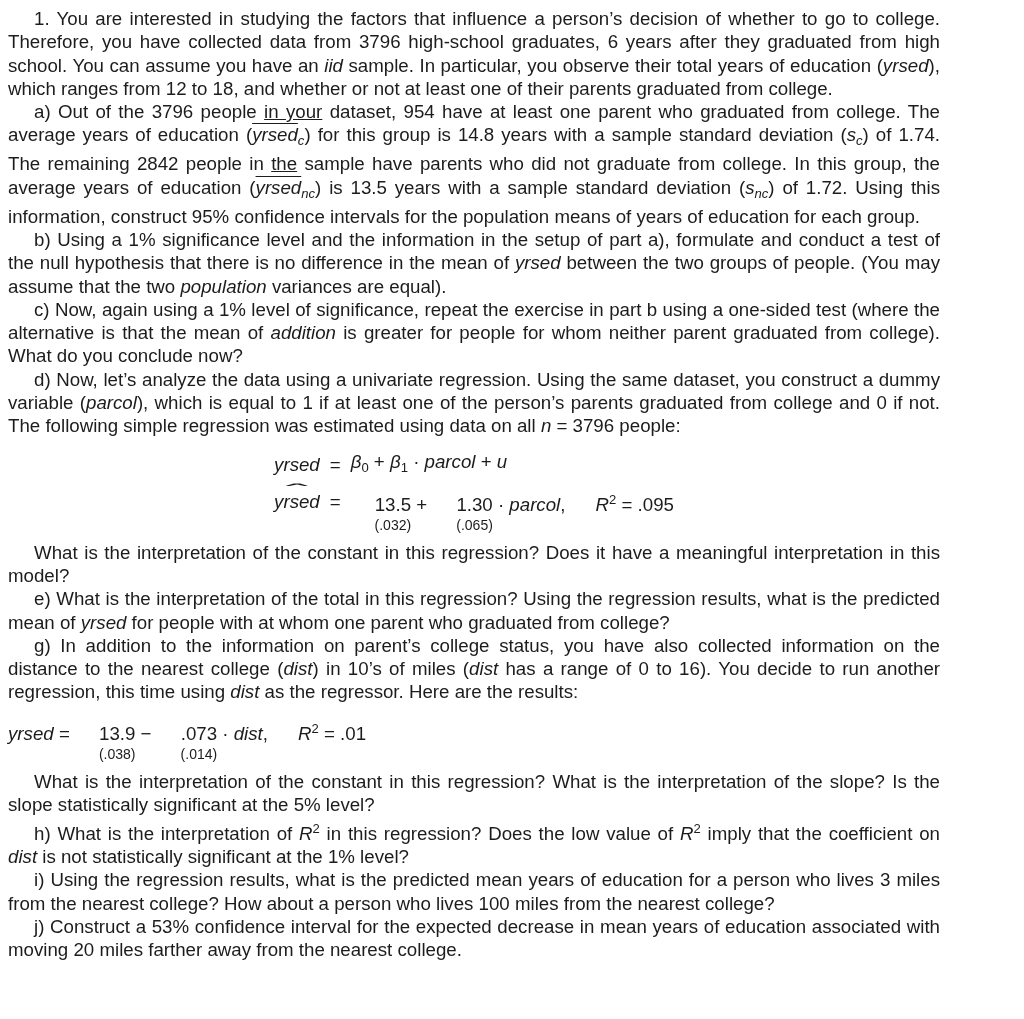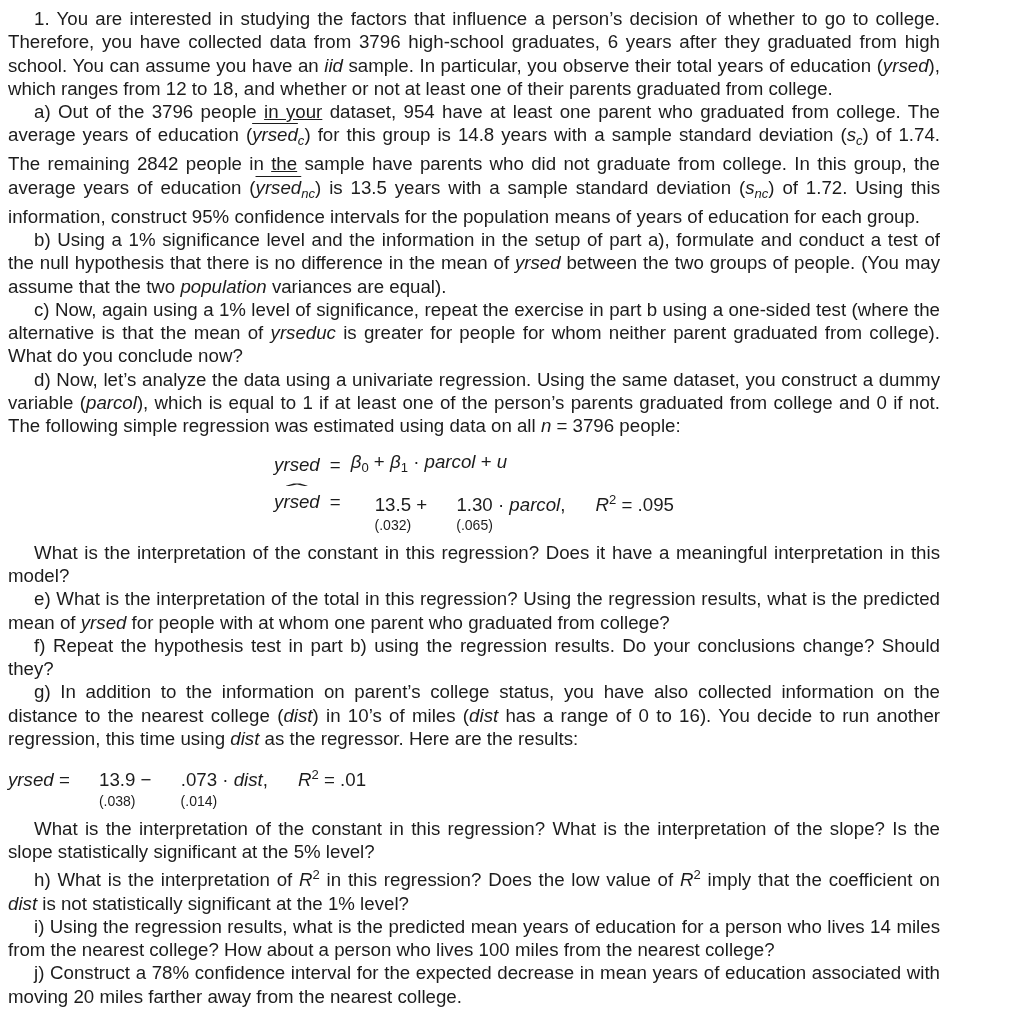--- a/index.html
+++ b/index.html
@@ -54,21 +54,21 @@
   .eqalign tr.eq-row2 td{padding-top:8px;}
   .eq-center{text-align:left;white-space:nowrap;}
 </style>
 </head>
 <body>
 
 <div id="doc">
   <p class="para"><span class="s-n">1. You are interested in studying the factors that influence a person’s decision of whether to go to college. Therefore, you have collected data from 3796 high-school graduates, 6 years after they graduated from high school. You can assume you have an </span><span class="s-i">iid</span><span class="s-n"> sample. In particular, you observe their total years of education (</span><span class="s-i">yrsed</span><span class="s-n">), which ranges from 12 to 18, and whether or not at least one of their parents graduated from college.</span></p>
   <p class="para"><span class="s-n">a) Out of the 3796 people </span><span class="s-u">in your</span><span class="s-n"> dataset, 954 have at least one parent who graduated from college. The average years of education (</span><span class="s-ol">yrsed</span><span class="s-sbi">c</span><span class="s-n">) for this group is 14.8 years with a sample standard deviation (</span><span class="s-i">s</span><span class="s-sbi">c</span><span class="s-n">) of 1.74. The remaining 2842 people in </span><span class="s-u">the</span><span class="s-n"> sample have parents who did not graduate from college. In this group, the average years of education (</span><span class="s-ol">yrsed</span><span class="s-sbi">nc</span><span class="s-n">) is 13.5 years with a sample standard deviation (</span><span class="s-i">s</span><span class="s-sbi">nc</span><span class="s-n">) of 1.72. Using this information, construct 95% confidence intervals for the population means of years of education for each group.</span></p>
   <p class="para"><span class="s-n">b) Using a 1% significance level and the information in the setup of part a), formulate and conduct a test of the null hypothesis that there is no difference in the mean of </span><span class="s-i">yrsed</span><span class="s-n"> between the two groups of people. (You may assume that the two </span><span class="s-i">population</span><span class="s-n"> variances are equal).</span></p>
-  <p class="para"><span class="s-n">c) Now, again using a 1% level of significance, repeat the exercise in part b using a one-sided test (where the alternative is that the mean of </span><span class="s-i">yrseduc</span><span class="s-n"> is greater for people for whom neither parent graduated from college). What do you conclude now?</span></p>
+  <p class="para"><span class="s-n">c) Now, again using a 1% level of significance, repeat the exercise in part b using a one-sided test (where the alternative is that the mean of </span><span class="s-i">addition</span><span class="s-n"> is greater for people for whom neither parent graduated from college). What do you conclude now?</span></p>
   <p class="para"><span class="s-n">d) Now, let’s analyze the data using a univariate regression. Using the same dataset, you construct a dummy variable (</span><span class="s-i">parcol</span><span class="s-n">), which is equal to 1 if at least one of the person’s parents graduated from college and 0 if not. The following simple regression was estimated using data on all </span><span class="s-i">n</span><span class="s-n"> = 3796 people:</span></p>
 
   <div class="display-eq">
     <table class="eqalign">
       <tbody>
         <tr class="eq-row1">
           <td class="eq-lhs"><span class="s-i">yrsed</span></td>
           <td class="eq-rel">=</td>
           <td class="eq-rhs"><span class="s-i">β</span><span class="s-sb">0</span><span class="s-n"> + </span><span class="s-i">β</span><span class="s-sb">1</span><span class="s-n"> · </span><span class="s-i">parcol</span><span class="s-n"> + </span><span class="s-i">u</span></td>
         </tr>
@@ -76,22 +76,21 @@
           <td class="eq-lhs"><span class="hat"><span class="hatg">ˆ</span><span class="s-i">yrsed</span></span></td>
           <td class="eq-rel">=</td>
           <td class="eq-rhs"><span class="stk">13.5<span class="se">(.032)</span></span><span class="s-n"> + </span><span class="stk">1.30<span class="se">(.065)</span></span><span class="s-n"> · </span><span class="s-i">parcol</span><span class="s-n">,</span><span class="gap"></span><span class="s-i">R</span><span class="s-sp">2</span><span class="s-n"> = .095</span></td>
         </tr>
       </tbody>
     </table>
   </div>
 
   <p class="para"><span class="s-n">What is the interpretation of the constant in this regression? Does it have a meaningful interpretation in this model?</span></p>
   <p class="para"><span class="s-n">e) What is the interpretation of the total in this regression? Using the regression results, what is the predicted mean of </span><span class="s-i">yrsed</span><span class="s-n"> for people with at whom one parent who graduated from college?</span></p>
-  <p class="para"><span class="s-n">f) Repeat the hypothesis test in part b) using the regression results. Do your conclusions change? Should they?</span></p>
   <p class="para"><span class="s-n">g) In addition to the information on parent’s college status, you have also collected information on the distance to the nearest college (</span><span class="s-i">dist</span><span class="s-n">) in 10’s of miles (</span><span class="s-i">dist</span><span class="s-n"> has a range of 0 to 16). You decide to run another regression, this time using </span><span class="s-i">dist</span><span class="s-n"> as the regressor. Here are the results:</span></p>
 
   <div class="display-eq eq-center"><span class="s-i">yrsed</span><span class="s-n"> = </span><span class="stk">13.9<span class="se">(.038)</span></span><span class="s-n"> − </span><span class="stk">.073<span class="se">(.014)</span></span><span class="s-n"> · </span><span class="s-i">dist</span><span class="s-n">,</span><span class="gap"></span><span class="s-i">R</span><span class="s-sp">2</span><span class="s-n"> = .01</span></div>
 
   <p class="para"><span class="s-n">What is the interpretation of the constant in this regression? What is the interpretation of the slope? Is the slope statistically significant at the 5% level?</span></p>
   <p class="para"><span class="s-n">h) What is the interpretation of </span><span class="s-i">R</span><span class="s-sp">2</span><span class="s-n"> in this regression? Does the low value of </span><span class="s-i">R</span><span class="s-sp">2</span><span class="s-n"> imply that the coefficient on </span><span class="s-i">dist</span><span class="s-n"> is not statistically significant at the 1% level?</span></p>
-  <p class="para"><span class="s-n">i) Using the regression results, what is the predicted mean years of education for a person who lives 14 miles from the nearest college? How about a person who lives 100 miles from the nearest college?</span></p>
-  <p class="para"><span class="s-n">j) Construct a 78% confidence interval for the expected decrease in mean years of education associated with moving 20 miles farther away from the nearest college.</span></p>
+  <p class="para"><span class="s-n">i) Using the regression results, what is the predicted mean years of education for a person who lives 3 miles from the nearest college? How about a person who lives 100 miles from the nearest college?</span></p>
+  <p class="para"><span class="s-n">j) Construct a 53% confidence interval for the expected decrease in mean years of education associated with moving 20 miles farther away from the nearest college.</span></p>
 </div>
 
 </body></html>

